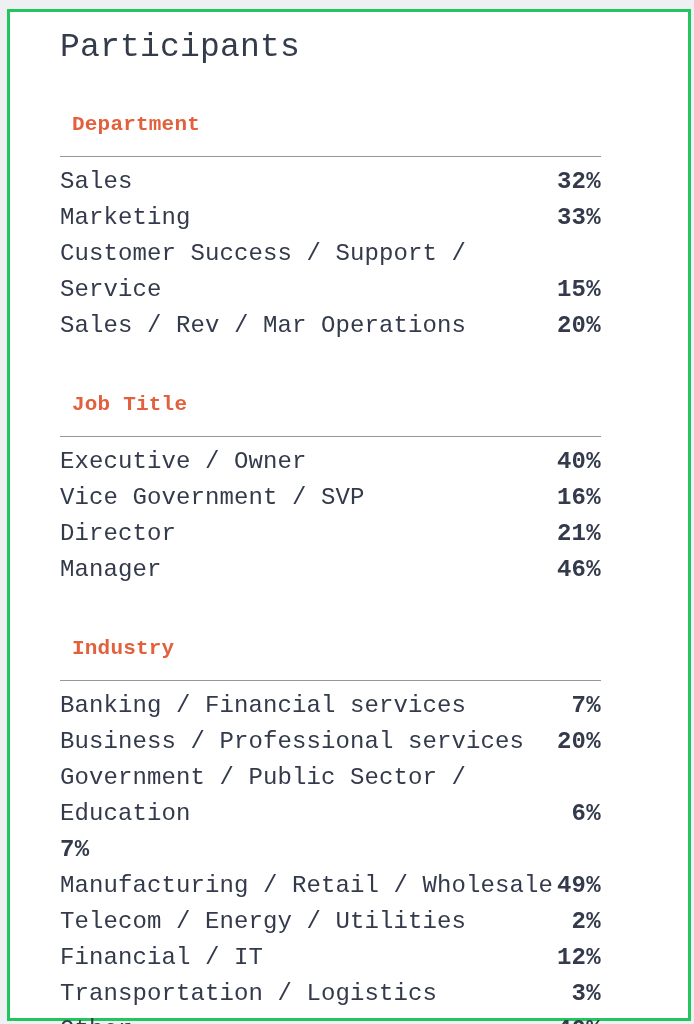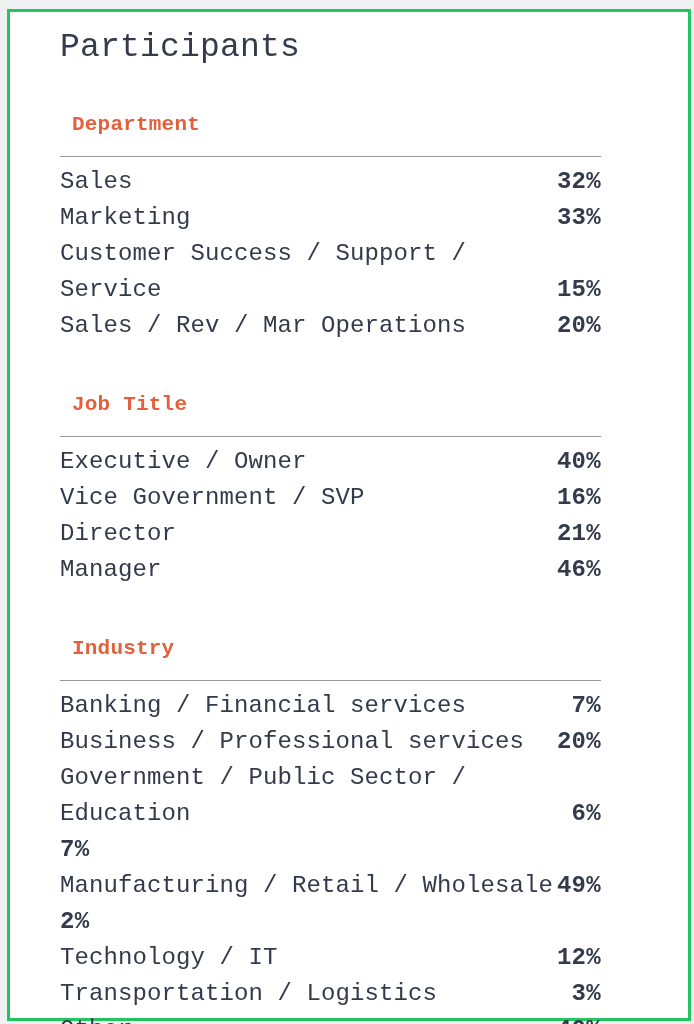--- a/index.html
+++ b/index.html
@@ -138,24 +138,25 @@
               <span class="value">6%</span>
             </div>
             <div class="row">
               <span class="value">7%</span>
             </div>
             <div class="row">
               <span class="label">Manufacturing / Retail / Wholesale</span>
               <span class="value">49%</span>
             </div>
             <div class="row">
+              <span class="label">Telecom / Energy / Utilities</span>
               <span class="value">2%</span>
             </div>
             <div class="row">
-              <span class="label">Technology / IT</span>
+              <span class="label">Financial / IT</span>
               <span class="value">12%</span>
             </div>
             <div class="row">
               <span class="label">Transportation / Logistics</span>
               <span class="value">3%</span>
             </div>
             <div class="row">
               <span class="label">Other</span>
               <span class="value">40%</span>
             </div>

